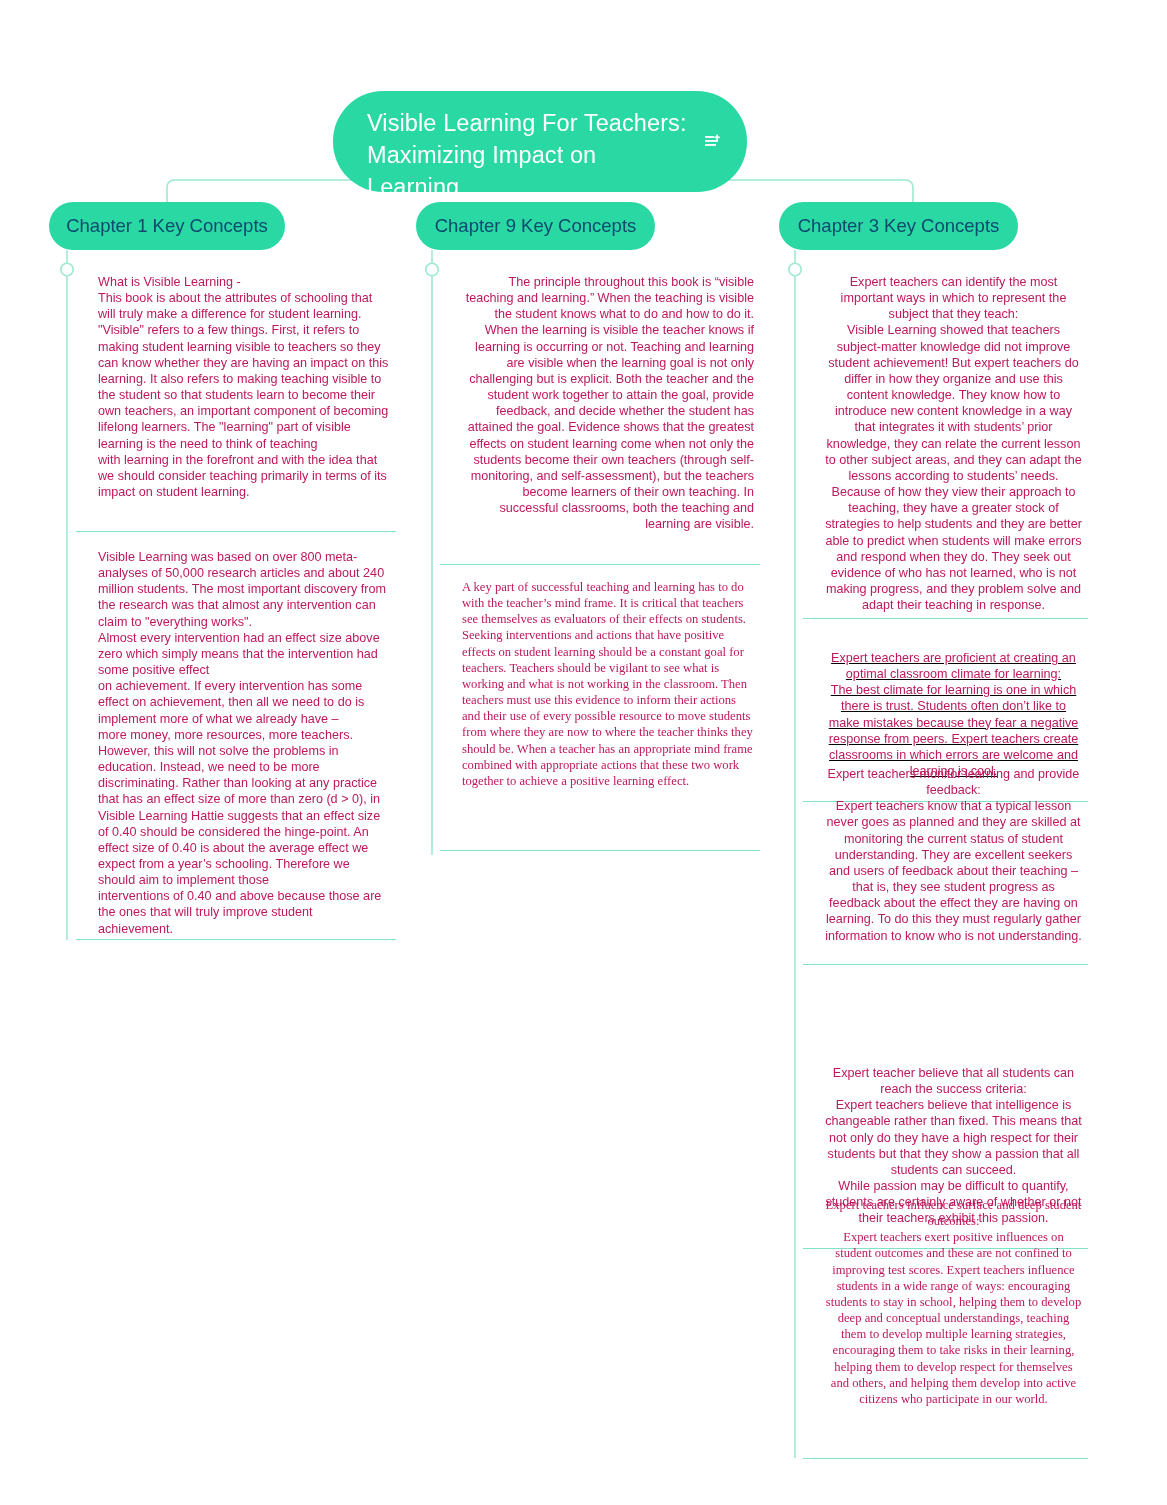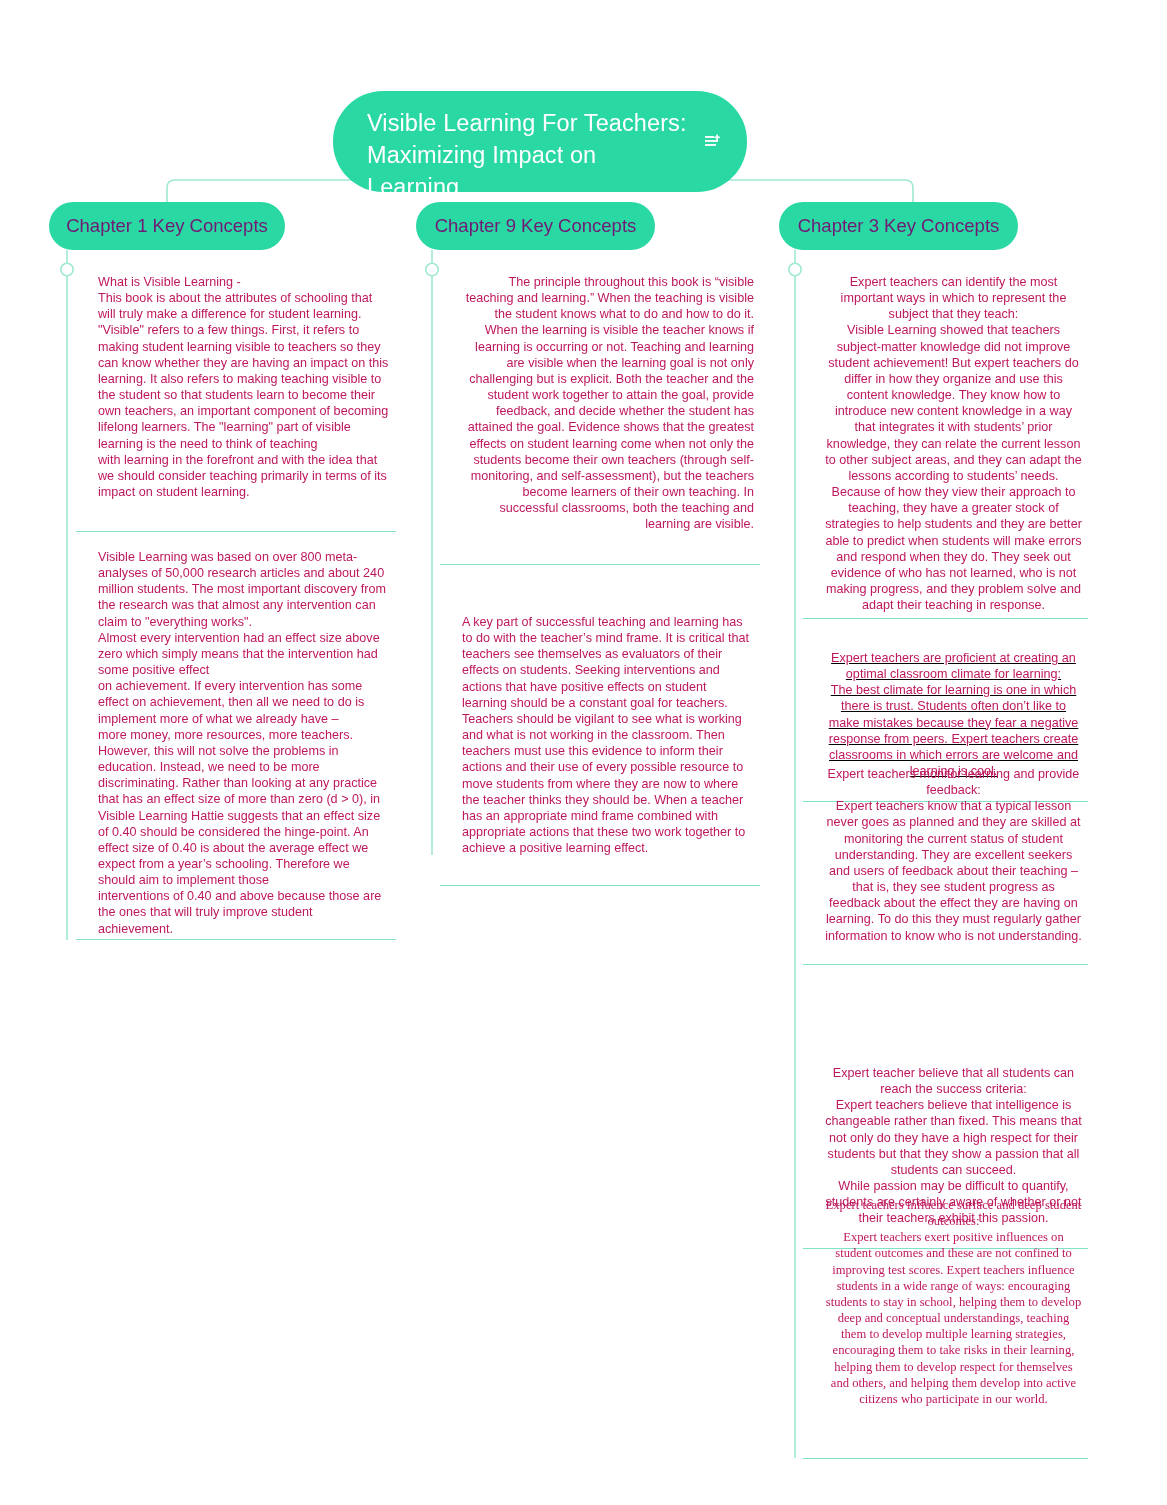--- a/index.html
+++ b/index.html
@@ -63,21 +63,21 @@
     background: #2ad8a4;
     border-radius: 34px;
     height: 48px;
     display: flex;
     align-items: center;
     justify-content: center;
     padding: 0 26px;
     box-sizing: border-box;
   }
   .chapter-label {
-    color: #701a75;
+    color: #0c4a6e;
     font-size: 18.5px;
     line-height: 24px;
     font-weight: 400;
     white-space: nowrap;
   }
   #chapter-0 { left: 49px;  top: 202px; width: 236px; }
   #chapter-1 { left: 416px; top: 202px; width: 239px; }
   #chapter-2 { left: 779px; top: 202px; width: 239px; align-items: center; }
 
   
@@ -155,21 +155,21 @@
   </div>
 </div>
 
 <div class="chapter-node" id="chapter-1">
   <span class="chapter-label">Chapter 9 Key Concepts</span>
 </div>
 <div class="col-1">
   <div class="note" style="top:274px; height:291px;text-align:right;">
     <div class="note-text">The principle throughout this book is “visible teaching and learning.” When the teaching is visible the student knows what to do and how to do it. When the learning is visible the teacher knows if learning is occurring or not. Teaching and learning are visible when the learning goal is not only challenging but is explicit.  Both the teacher and the student work together to attain the goal, provide feedback, and decide whether the student has attained the goal. Evidence shows that the greatest effects on student learning come when not only the students become their own teachers (through self-monitoring, and self-assessment), but the teachers become learners of their own teaching. In successful classrooms, both the teaching and learning are visible.</div>
   </div>
-  <div class="note" style="top:614px; height:272px;">
+  <div class="note" style="top:579px; height:272px;font-family:Liberation Serif, serif;">
     <div class="note-text">A key part of successful teaching and learning has to do with the teacher’s mind frame. It is critical that teachers see themselves as evaluators of their effects on students. Seeking interventions and actions that have positive effects on student learning should be a constant goal for teachers. Teachers should be vigilant to see what is working and what is not working in the classroom. Then teachers must use this evidence to inform their actions and their use of every possible resource to move students from where they are now to where the teacher thinks they should be.  When a teacher has an appropriate mind frame combined with appropriate actions that these two work together to achieve a positive learning effect.</div>
   </div>
 </div>
 
 <div class="chapter-node" id="chapter-2">
   <span class="chapter-label">Chapter 3 Key Concepts</span>
 </div>
 <div class="col-2">
   <div class="note" style="top:274px; height:345px;">
     <div class="note-text">Expert teachers can identify the most important ways in which to represent the subject that they teach:

